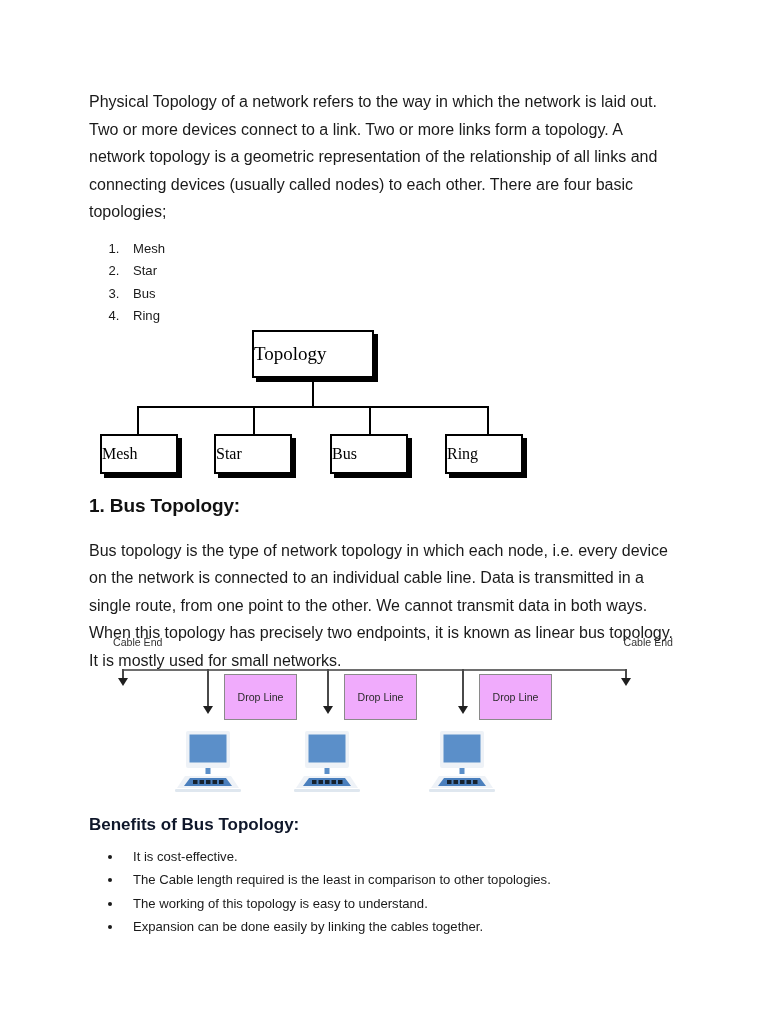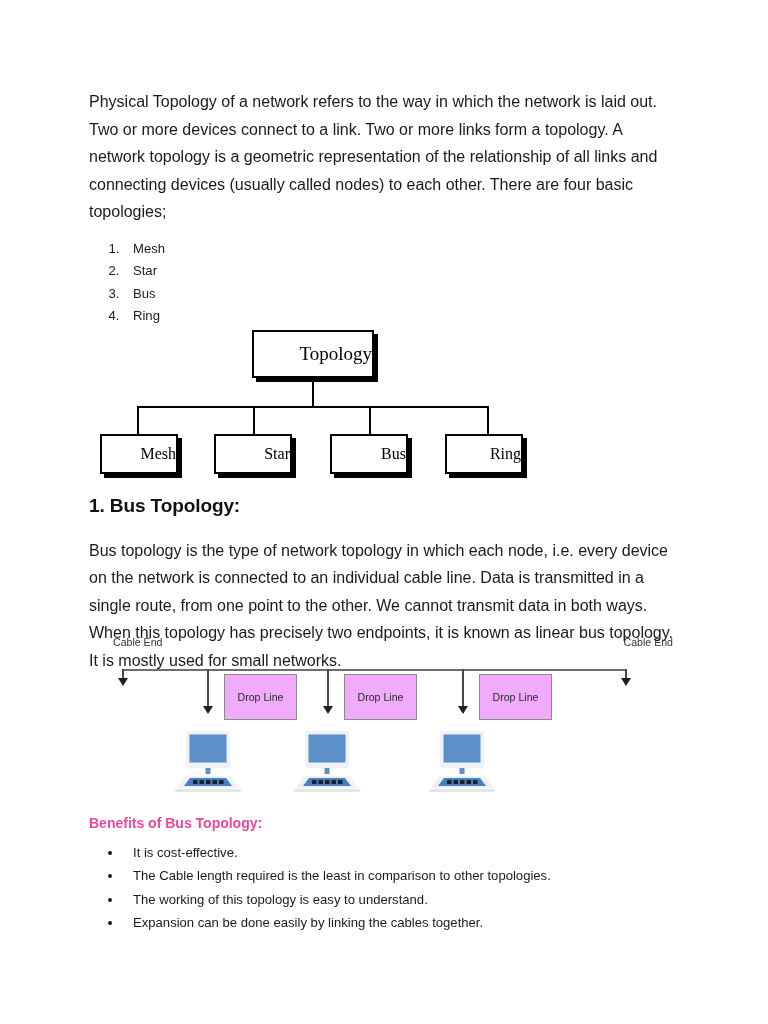--- a/index.html
+++ b/index.html
@@ -67,43 +67,43 @@
 
   ul.bullet-list {
     margin: 10px 0 0 0;
     padding-left: 34px;
     font-size: 13.1px;
     line-height: 1.78;
   }
   ul.bullet-list li { padding-left: 10px; }
 
   .benefits-head {
-    font-size: 14px;
+    font-size: 17px;
     font-weight: 700;
     margin: 0;
-    color: #ec4899;
+    color: #0f172a;
   }
 
   
   .tree-diagram {
     position: absolute;
     left: 89px;
     top: 318px;
     width: 592px;
     height: 168px;
   }
   .tree-box {
     position: absolute;
     background: #ffffff;
     border: 2px solid #000;
     box-shadow: 4px 4px 0 #000;
     font-family: "Liberation Serif", serif;
     display: flex;
     align-items: center;
-    justify-content: flex-end;
+    justify-content: flex-start;
     color: #000;
     box-sizing: border-box;
   }
   .tree-box.root {
     left: 163px; top: 12px;
     width: 122px; height: 48px;
     font-size: 19px;
   }
   .tree-box.leaf {
     top: 116px;

